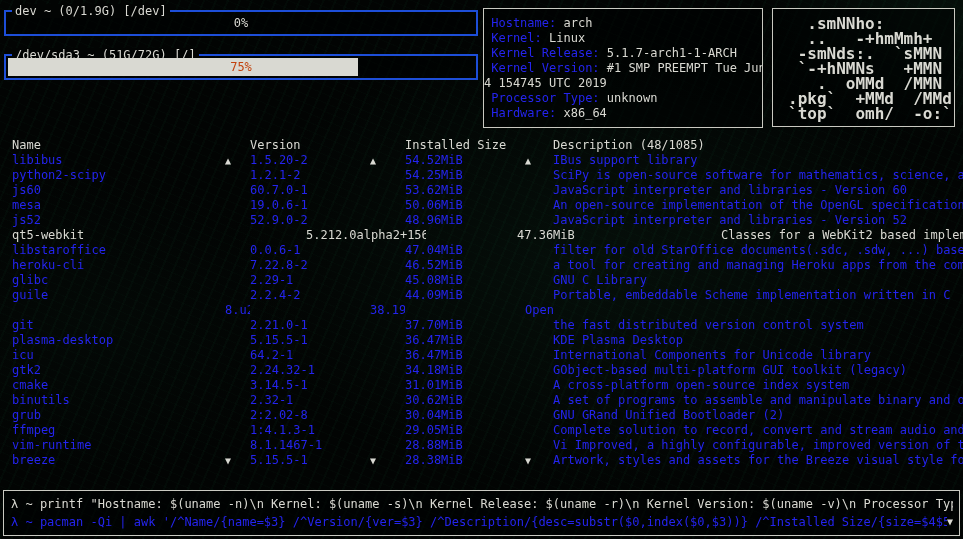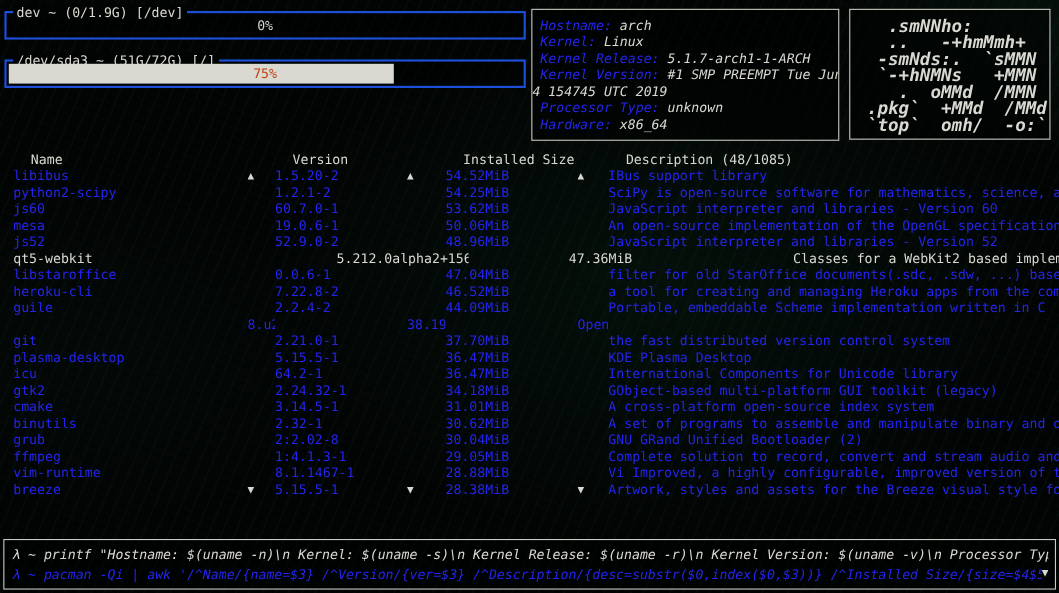--- a/index.html
+++ b/index.html
@@ -10,21 +10,21 @@
     font-size:12px;
     color:#d9d9d2;
     background:
       radial-gradient(ellipse 520px 330px at 62% 48%, rgba(18,58,38,0.20), transparent 70%),
       radial-gradient(ellipse 260px 170px at 97% 4%, rgba(22,70,46,0.18), transparent 70%),
       radial-gradient(ellipse 300px 220px at 10% 60%, rgba(14,44,30,0.12), transparent 70%),
       repeating-linear-gradient(113deg, rgba(40,220,130,0.028) 0px, rgba(40,220,130,0.028) 2px, transparent 2px, transparent 11px),
       repeating-linear-gradient(23deg, rgba(40,220,130,0.016) 0px, rgba(40,220,130,0.016) 1px, transparent 1px, transparent 8px),
       #020403;
   }
-  .panel { position:absolute; border:1px solid #c9c9c1; background:rgba(0,2,1,0.55);font-style:italic; }
+  .panel { position:absolute; border:1px solid #c9c9c1; background:rgba(0,2,1,0.55); }
 
   
   #gauges { position:absolute; left:4px; top:0; width:474px; }
   .gauge-box { position:relative; border:2px solid #1d4ed8; height:26px; background:rgba(0,2,1,0.55); }
   .gauge-box.g0 { margin-top:10px; }
   .gauge-box.g1 { margin-top:17px; }
   .gauge-box.g2 { margin-top:18px; }
   .gauge-title { position:absolute; top:-8px; left:6px; padding:0 3px; background:#020403; line-height:14px; white-space:pre; }
   .gauge-bar { position:absolute; left:2px; right:2px; top:2px; bottom:2px; }
   .gauge-fill { position:absolute; left:0; top:0; bottom:0; background:#d9d9d2; }
@@ -38,21 +38,21 @@
   .info-value { color:#d9d9d2; }
 
   
   #logo-panel { left:772px; top:8px; width:183px; height:119px; overflow:hidden; }
   #logo { font-family:inherit; font-size:16px; line-height:15px; padding:7px 0 0 15px; white-space:pre; color:#d9d9d2; font-weight:bold; }
 
   
   #pkg-table { position:absolute; left:0; top:138px; width:963px; }
   .trow { display:grid; grid-template-columns:213px 25px 120px 35px 120px 28px 1fr; padding-left:12px; height:15px; line-height:15px; }
   .trow .c { white-space:pre; overflow:hidden; }
-  .trow.header { color:#d9d9d2;margin-left:16px; }
+  .trow.header { color:#d9d9d2; }
   .trow .arr { color:#d9d9d2; font-size:10px; line-height:15px; }
   .pkg-row { color:#2424ee; }
   .pkg-row.selected { color:#d9d9d2;gap:28px; }
 
   
   #shell { left:3px; top:490px; width:957px; height:46px; padding:4px 6px 0 7px; overflow:hidden; }
   .shell-line { height:18px; line-height:18px; display:flex; white-space:pre; overflow:hidden; }
   .shell-line .cmd { flex:1 1 auto; overflow:hidden; }
   .shell-line .more { flex:0 0 auto; color:#d9d9d2; font-size:10px; }
 </style>
@@ -172,20 +172,29 @@
       <div class="trow pkg-row">
         <span class="c name">heroku-cli</span>
         <span class="c arr"></span>
         <span class="c ver">7.22.8-2</span>
         <span class="c arr"></span>
         <span class="c size">46.52MiB</span>
         <span class="c arr"></span>
         <span class="c desc">a tool for creating and managing Heroku apps from the comm</span>
       </div>
       <div class="trow pkg-row">
+        <span class="c name">glibc</span>
+        <span class="c arr"></span>
+        <span class="c ver">2.29-1</span>
+        <span class="c arr"></span>
+        <span class="c size">45.08MiB</span>
+        <span class="c arr"></span>
+        <span class="c desc">GNU C Library</span>
+      </div>
+      <div class="trow pkg-row">
         <span class="c name">guile</span>
         <span class="c arr"></span>
         <span class="c ver">2.2.4-2</span>
         <span class="c arr"></span>
         <span class="c size">44.09MiB</span>
         <span class="c arr"></span>
         <span class="c desc">Portable, embeddable Scheme implementation written in C</span>
       </div>
       <div class="trow pkg-row">
         <span class="c arr"></span>

